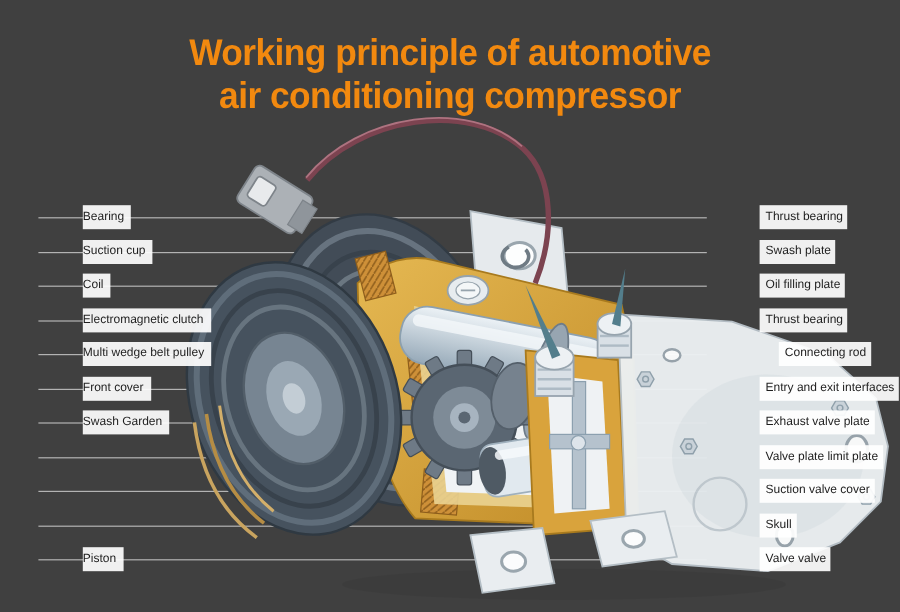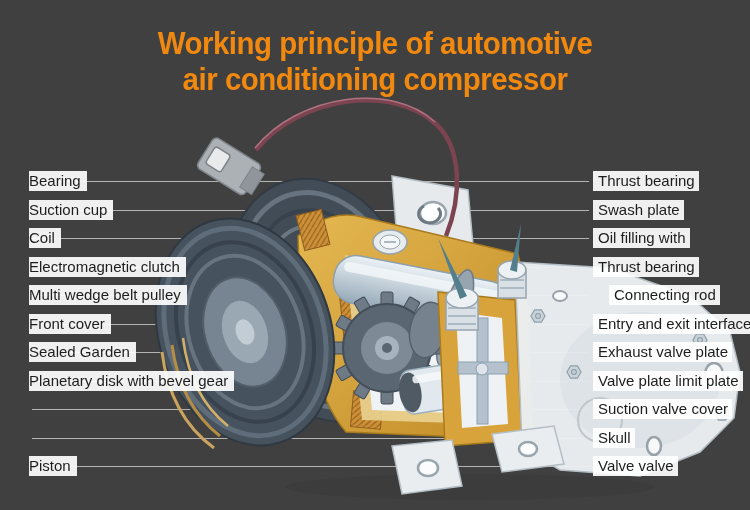--- a/index.html
+++ b/index.html
@@ -8,22 +8,22 @@
     --label-text:#1D1D1D;
   }
   html,body{margin:0;padding:0;background:#ffffff;}
   .canvas{position:relative;width:750px;height:510px;background:#404040;overflow:hidden;
           font-family:"Liberation Sans", sans-serif;}
   .title{position:absolute;top:26px;left:0;width:100%;text-align:center;
          color:var(--title-orange);font-weight:800;font-size:31px;line-height:36px;
          letter-spacing:-0.5px;transform:scaleX(.95);}
   .leader{position:absolute;left:32px;width:557px;height:1px;background:var(--leader-line);z-index:1;}
   .illu{position:absolute;top:0;left:0;z-index:2;}
-  .lbl{position:absolute;z-index:3;font-size:15px;color:var(--label-text);white-space:nowrap;
-       background:rgba(255,255,255,.92);padding:1px 6px 1px 0;line-height:18px;}
+  .lbl{position:absolute;z-index:3;font-size:10px;color:var(--label-text);white-space:nowrap;
+       background:rgba(255,255,255,.92);padding:1px 6px 1px 0;line-height:18px;margin-left:40px;}
   .lbl.right{padding:1px 4px 1px 5px;}
 </style>
 </head>
 <body>
 
 <div class="canvas">
 
   <div class="title">
     <div>Working principle of automotive</div>
     <div>air conditioning compressor</div>
@@ -200,27 +200,26 @@
       <path d="M255,148 C299,94 391,82 435,122" stroke="#AE7380" stroke-width="1.5"></path>
     </g>
   </svg>
 
   <div class="lbl" style="left:29px;top:171px">Bearing</div>
   <div class="lbl" style="left:29px;top:199.5px">Suction cup</div>
   <div class="lbl" style="left:29px;top:228px">Coil</div>
   <div class="lbl" style="left:29px;top:256.5px">Electromagnetic clutch</div>
   <div class="lbl" style="left:29px;top:285px">Multi wedge belt pulley</div>
   <div class="lbl" style="left:29px;top:313.5px">Front cover</div>
-  <div class="lbl" style="left:29px;top:342px">Sealed Garden</div>
-  <div class="lbl" style="left:29px;top:370.5px">Planetary disk with bevel gear</div>
+  <div class="lbl" style="left:29px;top:342px">Swash Garden</div>
   <div class="lbl" style="left:29px;top:456px">Piston</div>
 
   <div class="lbl right" style="left:593px;top:171px">Thrust bearing</div>
   <div class="lbl right" style="left:593px;top:199.5px">Swash plate</div>
-  <div class="lbl right" style="left:593px;top:228px">Oil filling with</div>
+  <div class="lbl right" style="left:593px;top:228px">Oil filling plate</div>
   <div class="lbl right" style="left:593px;top:256.5px">Thrust bearing</div>
   <div class="lbl right" style="left:609px;top:285px">Connecting rod</div>
   <div class="lbl right" style="left:593px;top:313.5px">Entry and exit interfaces</div>
   <div class="lbl right" style="left:593px;top:342px">Exhaust valve plate</div>
   <div class="lbl right" style="left:593px;top:370.5px">Valve plate limit plate</div>
   <div class="lbl right" style="left:593px;top:399px">Suction valve cover</div>
   <div class="lbl right" style="left:593px;top:427.5px">Skull</div>
   <div class="lbl right" style="left:593px;top:456px">Valve valve</div>
 
 </div>

